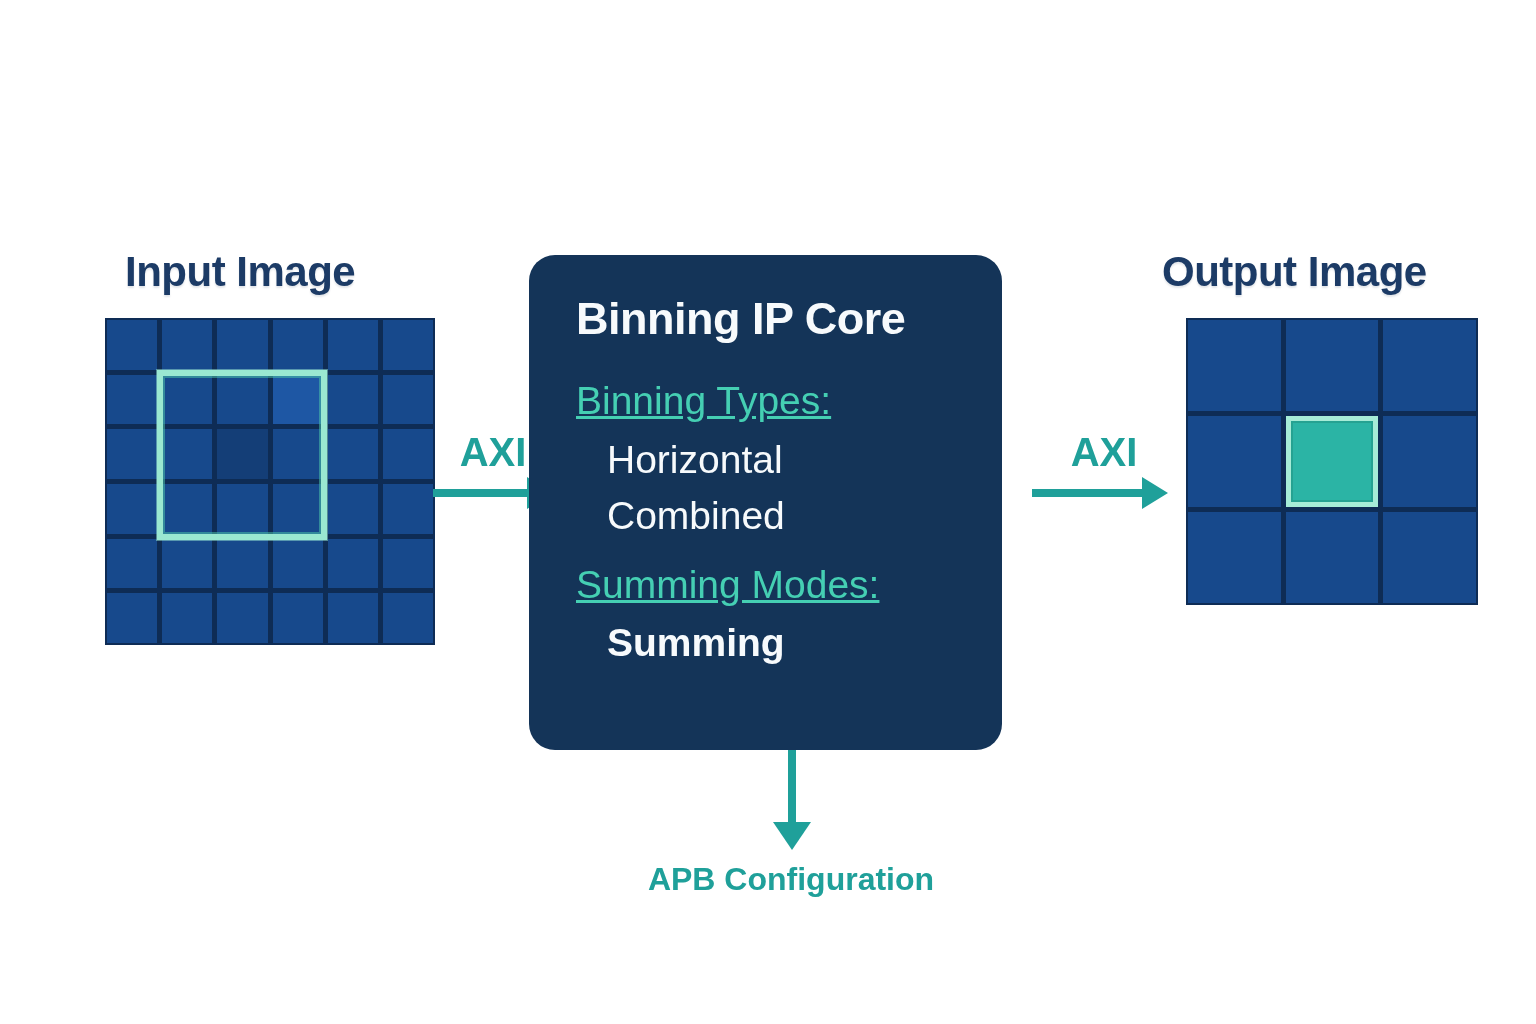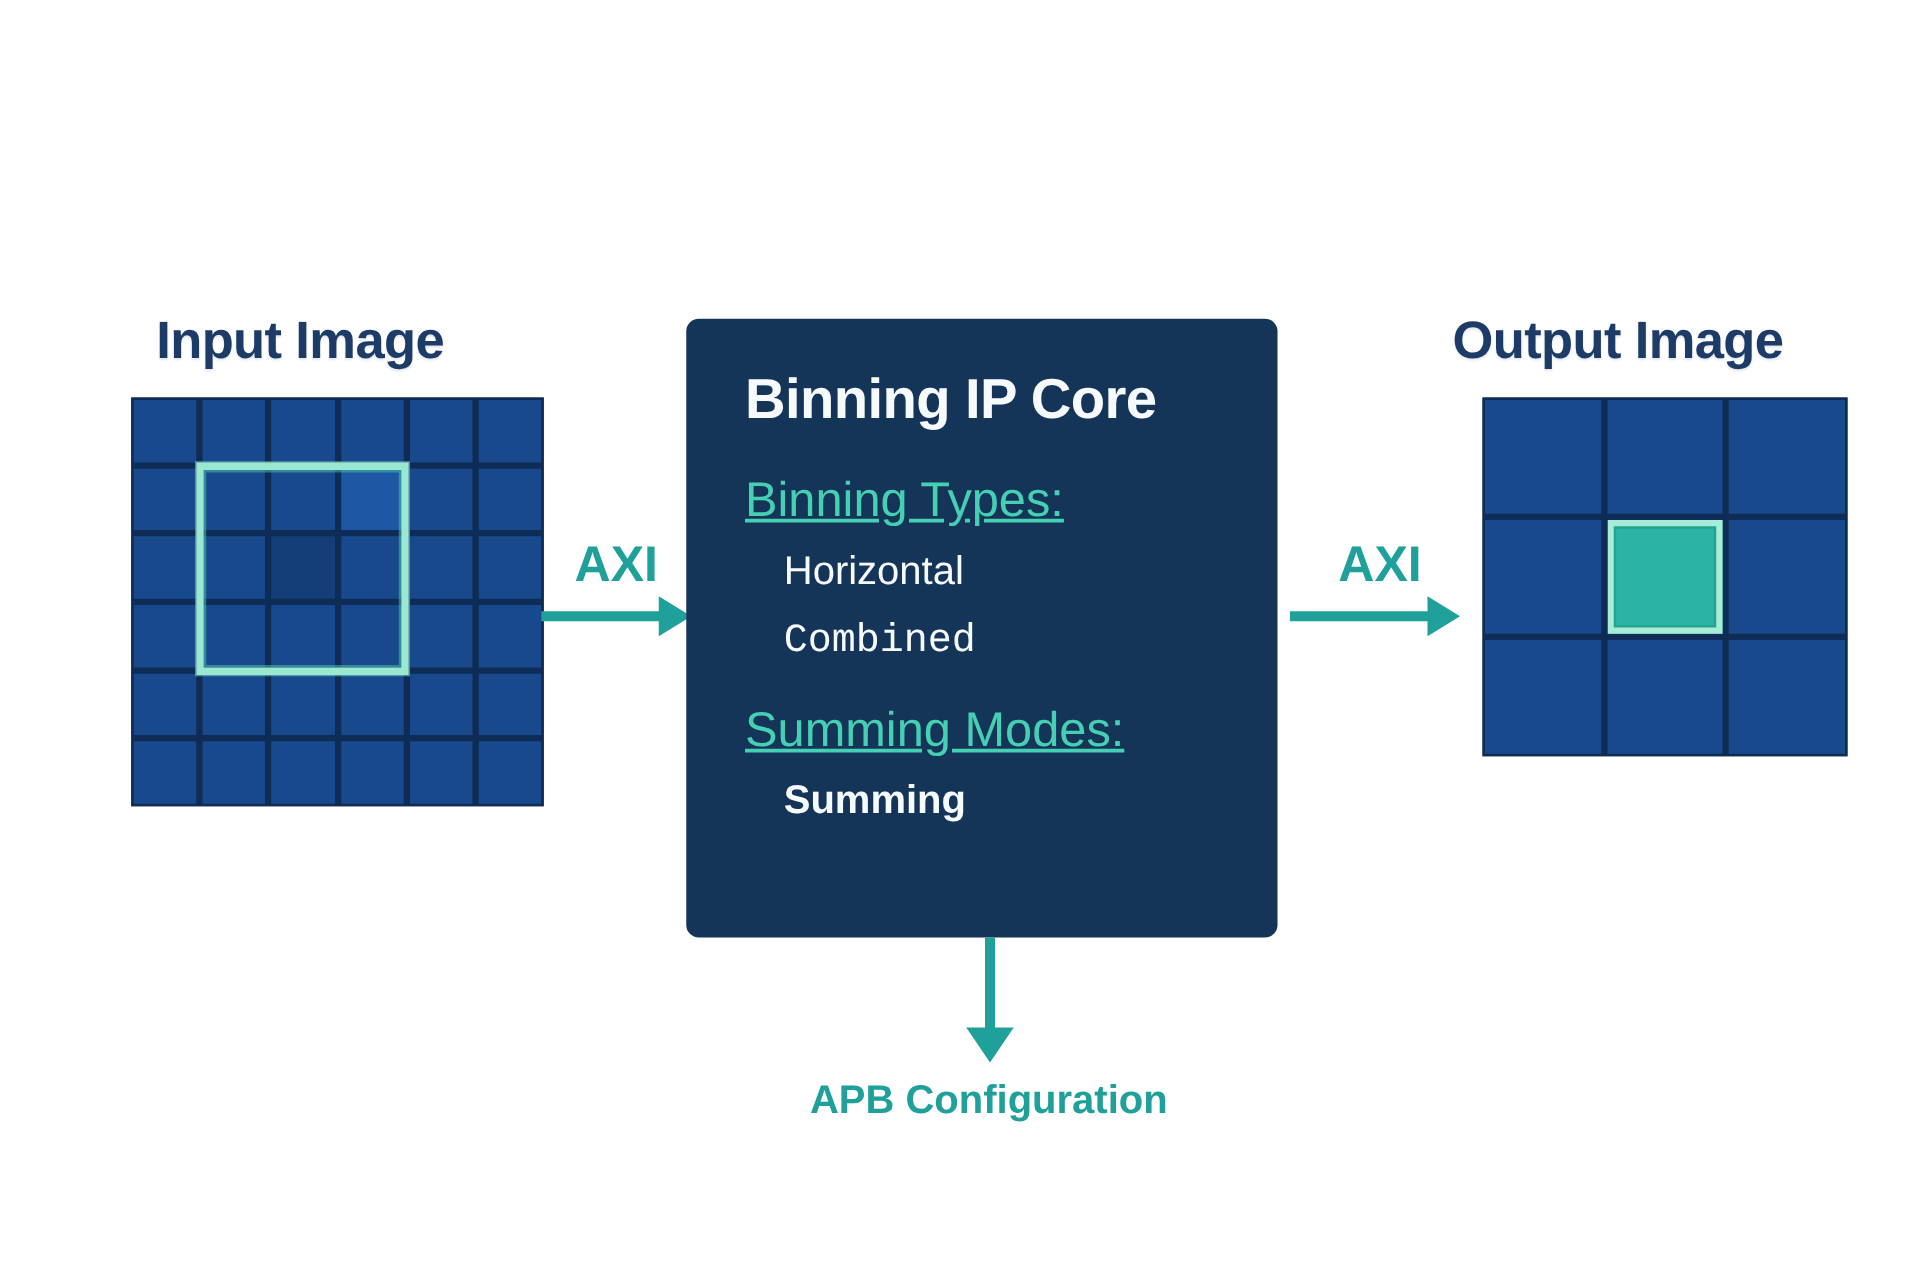--- a/index.html
+++ b/index.html
@@ -50,39 +50,39 @@
     box-shadow:inset 0 0 0 5px var(--binned-border), inset 0 0 0 7px rgba(34,150,134,0.6);
   }
   .highlight-box{
     position:absolute;left:52px;top:52px;width:170px;height:170px;
     border:6px solid var(--mint);
     box-shadow:inset 0 0 0 2px rgba(72,192,168,0.55), 0 0 0 1px rgba(154,232,209,0.5);
     pointer-events:none;
   }
 
   .core-box{
-    position:absolute;left:523px;top:255px;width:473px;height:495px;
-    background:var(--core-box);border-radius:10px;
+    position:absolute;left:503px;top:255px;width:473px;height:495px;
+    background:var(--core-box);border-radius:26px;
   }
   .core-title{
     position:absolute;left:47px;top:38px;
     font-size:45px;font-weight:700;color:var(--white-text);
     letter-spacing:-0.5px;white-space:nowrap;
   }
   .core-heading{
     position:absolute;left:47px;
     font-size:39px;font-weight:400;color:var(--teal-heading);white-space:nowrap;text-decoration:underline;
   }
   .core-item{
     position:absolute;left:78px;
-    font-size:32px;font-weight:400;color:var(--white-text);white-space:nowrap;text-align:center;
+    font-size:39px;font-weight:400;color:var(--white-text);white-space:nowrap;text-align:center;
   }
   .heading-1{top:124px;}
   .item-1a{top:183px;}
-  .item-1b{top:239px;font-family:Liberation Mono, monospace;}
+  .item-1b{top:239px;}
   .heading-2{top:308px;}
   .item-2a{top:366px;font-weight:bold;}
   .item-2b{top:421px;}
 
   .bus-label{
     position:absolute;
     font-size:40px;font-weight:700;color:var(--teal-accent);
     text-align:center;white-space:nowrap;
   }
   .axi-in-label{left:407px;top:430px;width:120px;}

